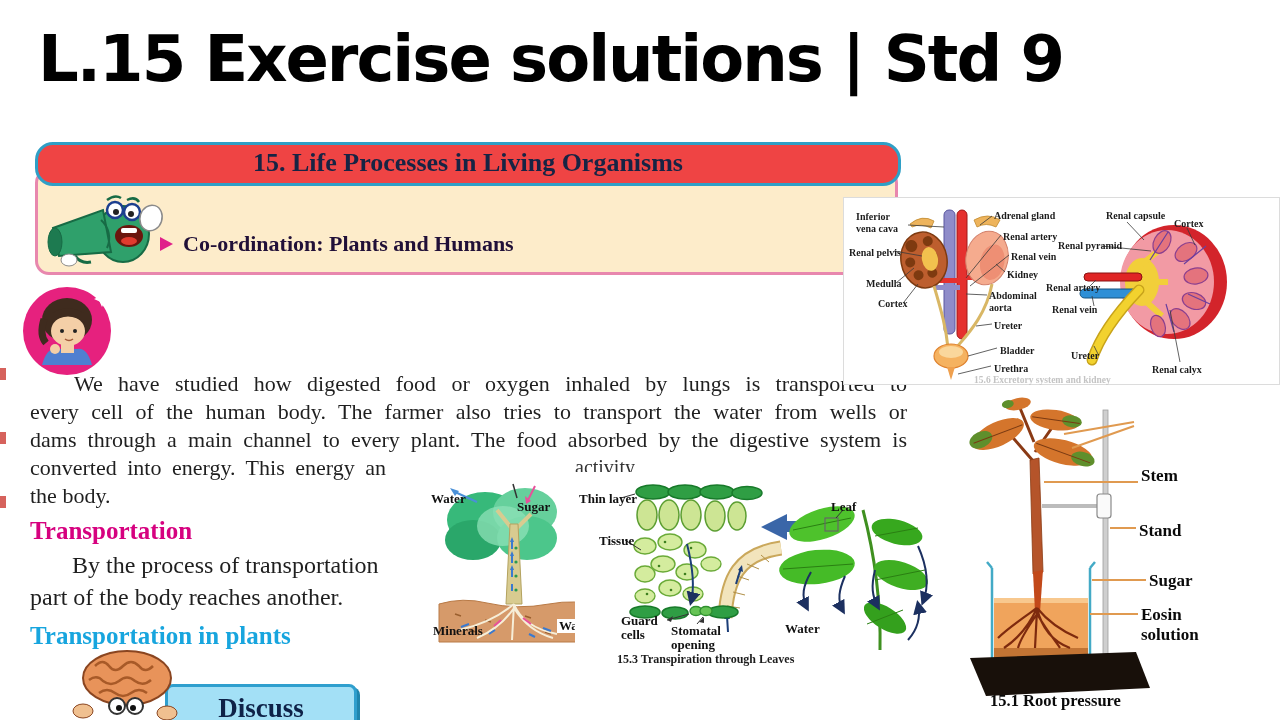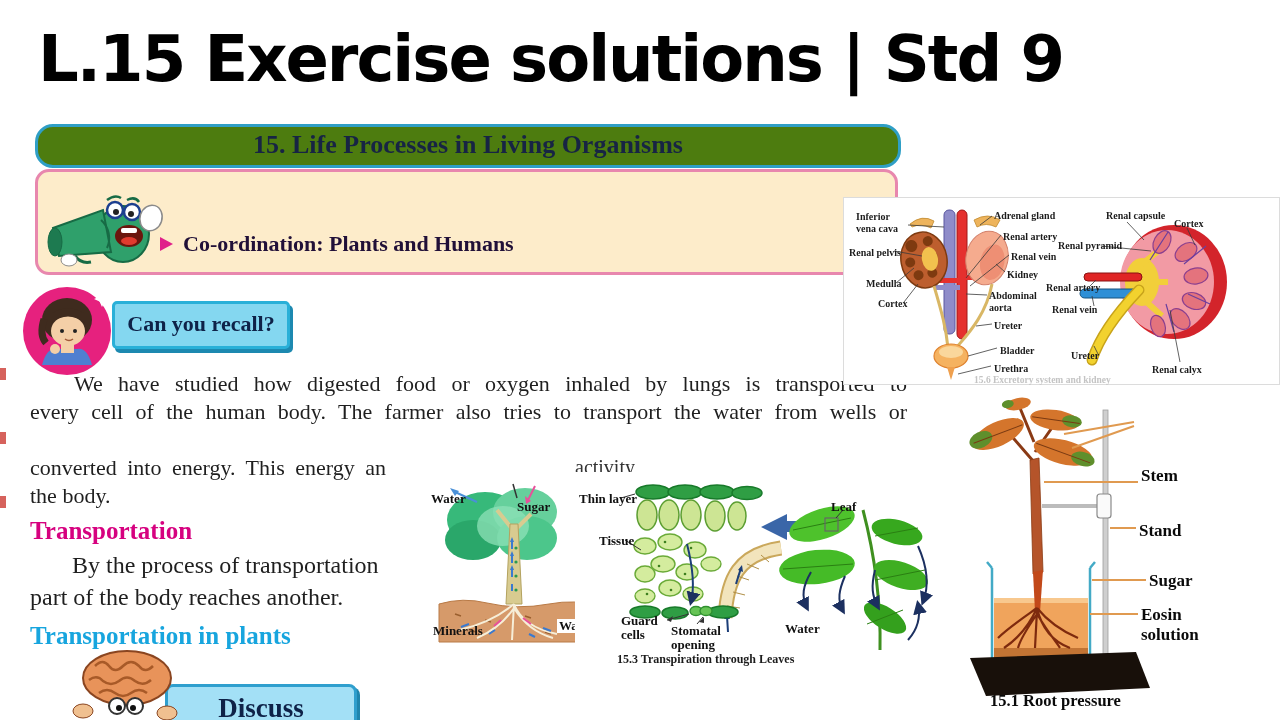--- a/index.html
+++ b/index.html
@@ -2,21 +2,21 @@
 <html><head>
 <meta charset="utf-8">
 <style>
   html,body{margin:0;padding:0;background:#888}
   .canvas{position:relative;width:1280px;height:720px;background:#fff;overflow:hidden;
           font-family:"Liberation Serif",serif}
   .abs{position:absolute}
   .banner{position:absolute;font-family:"DejaVu Sans",sans-serif;font-weight:bold;color:#000;
           white-space:nowrap;z-index:40;letter-spacing:-2px}
   .panel{position:absolute;background:#fff}
-  .hdrbox{position:absolute;left:35px;top:124px;width:860px;height:38px;background:#4d7c0f;
+  .hdrbox{position:absolute;left:35px;top:142px;width:860px;height:38px;background:#ef4444;
           border:3px solid #2f9fc6;border-radius:18px;z-index:3;text-align:center;
           font:bold 26px/36px "Liberation Serif",serif;color:#172444}
   .creambox{position:absolute;left:35px;top:169px;width:857px;height:100px;background:#fdecca;
           border:3px solid #e887ae;border-radius:14px;z-index:1}
   .topicline{position:absolute;white-space:nowrap;font:bold 22px/24px "Liberation Serif",serif;
           color:#211038;z-index:2}
   .tri{display:inline-block;width:0;height:0;border-left:13px solid #e0218a;
        border-top:7px solid transparent;border-bottom:7px solid transparent;margin-right:10px}
   .recallbox{position:absolute;left:112px;top:301px;width:172px;height:42px;background:#84d7f0;
           border:3px solid #29b0d8;border-radius:5px;box-shadow:3px 4px 0 #1d89b0;z-index:2;
@@ -82,24 +82,24 @@
     <path d="M22 34 q -5 16 2 24" stroke="#3f2b1e" stroke-width="7" fill="none"></path>
     <ellipse cx="46" cy="46" rx="17" ry="15" fill="#f4cfa7"></ellipse>
     <path d="M29 38 q 17 -13 34 0 l 0 -9 q -17 -12 -34 0 z" fill="#3f2b1e"></path>
     <circle cx="40" cy="46" r="2" fill="#222"></circle>
       <circle cx="53" cy="46" r="2" fill="#222"></circle>
     <path d="M43 54 q 4 3 8 0" stroke="#a05a3a" stroke-width="1.5" fill="none"></path>
     <path d="M20 80 q 5 -18 15 -16 l 20 0 q 10 -2 15 16 z" fill="#4f7fd0"></path>
     <rect x="39" y="59" width="13" height="9" fill="#f4cfa7"></rect>
     <circle cx="33" cy="64" r="5" fill="#f4cfa7"></circle>
   </svg>
-  <div class="recallbox">Can you recall?</div>
 
   <div class="pline jline" style="top:371px;text-indent:44px">We have studied how digested food or oxygen inhaled by lungs is transported to</div>
   <div class="pline jline" style="top:399px">every cell of the human body. The farmer also tries to transport the water from wells or</div>
+  <div class="pline jline" style="top:427px">dams through a main channel to every plant. The food absorbed by the digestive system is</div>
   <div class="pline" style="top:455px;word-spacing:5px">converted into energy. This energy an</div>
   <div class="abs" style="left:575px;top:456px;z-index:2;font:20px 'Liberation Serif',serif;color:#333">activity</div>
   <div class="pline" style="top:483px">the body.</div>
 
   <div class="h-magenta" style="left:30px;top:517px">Transportation</div>
   <div class="ttext" style="left:72px;top:551px">By the process of transportation</div>
   <div class="ttext" style="left:30px;top:583px">part of the body reaches another.</div>
   <div class="h-cyan" style="left:30px;top:622px">Transportation in plants</div>
 
   <div class="discussbox">Discuss</div>

